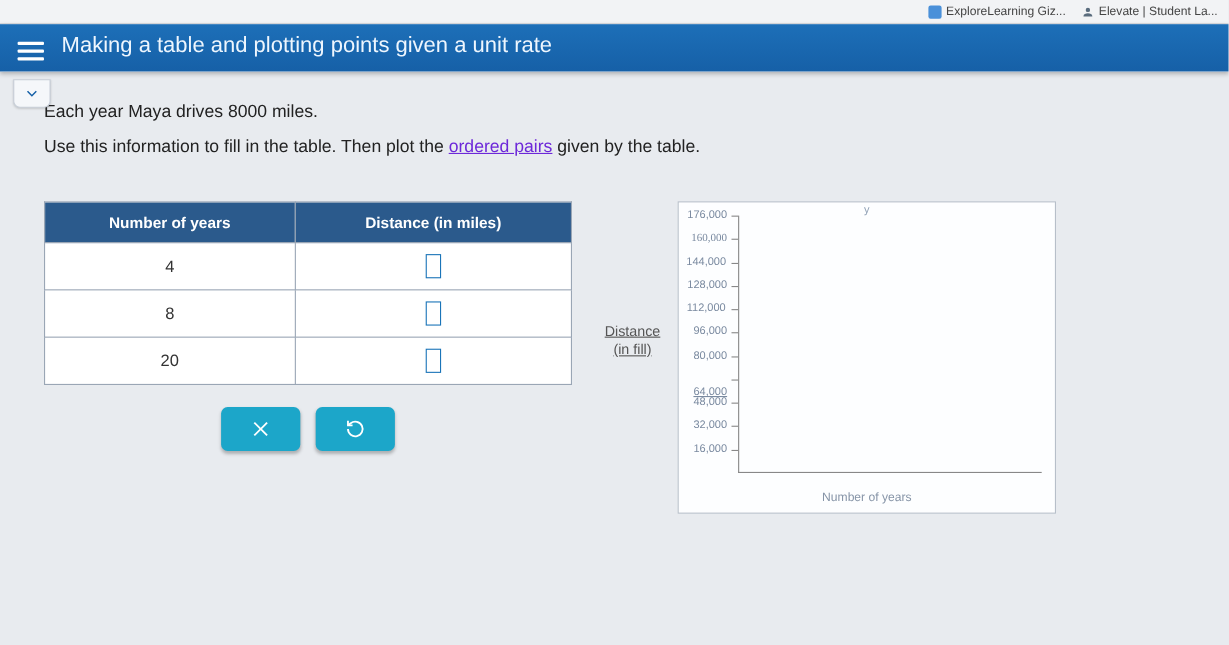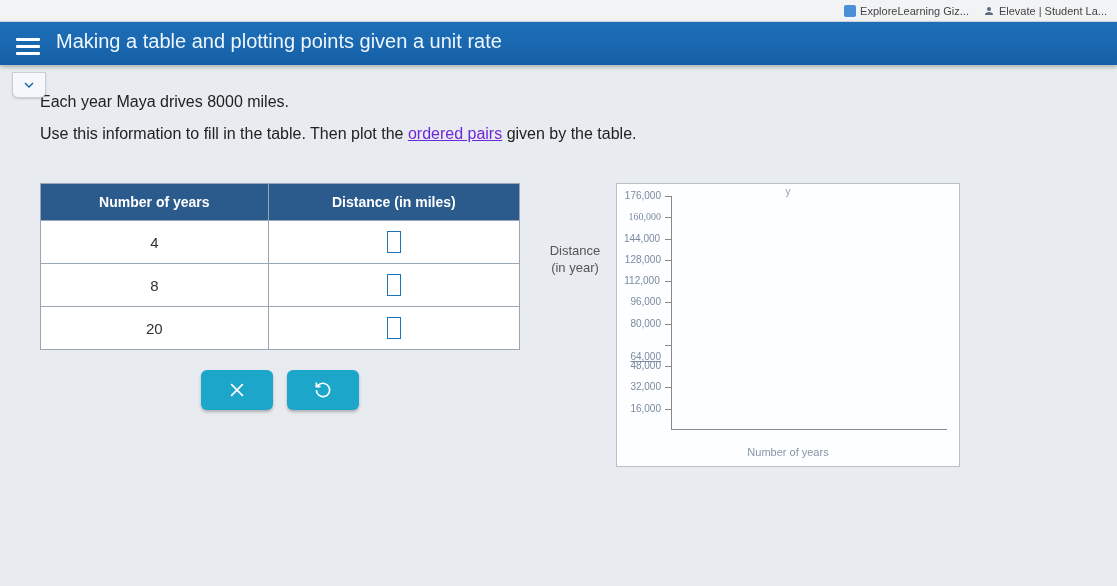--- a/index.html
+++ b/index.html
@@ -137,22 +137,23 @@
       flex:1;
       display:flex;
       align-items:flex-start;
       gap:6px;
     }
     .ylabel{
       font-size:13px;
       color:#555;
       text-align:center;
       width:70px;
-      margin-top:60px;
+      margin-top:110px;
       line-height:1.3;
+      text-decoration:underline;
     }
     .plotwrap{
       border:1px solid #b7bfc9;
       background:#fdfeff;
       padding:6px;
     }
     .plot{position:relative;width:330px;height:270px;}
     .yaxis{
       position:absolute;left:48px;top:6px;bottom:30px;width:1px;background:#888;
     }
@@ -253,21 +254,21 @@
               <path d="M4 12a8 8 0 1 0 3-6.3L4 8"></path>
               <polyline points="4 3 4 8 9 8"></polyline>
             </svg>
         </div>
       </div>
     </div>
 
     <div class="graphpanel">
       <div class="ylabel">
         <span>Distance</span><br>
-        <span>(in year)</span>
+        <span>(in fill)</span>
       </div>
       <div class="plotwrap">
         <div class="plot">
           <span class="axistoplabel">y</span>
           <div class="yaxis"></div>
           <div class="xaxis"></div>
           <div id="yticks">
               <div class="tick" style="top: 218.727px;"></div>
               <div class="ticklabel" style="top: 212.727px;">16,000</div>
               <div class="tick" style="top: 197.455px;"></div>

